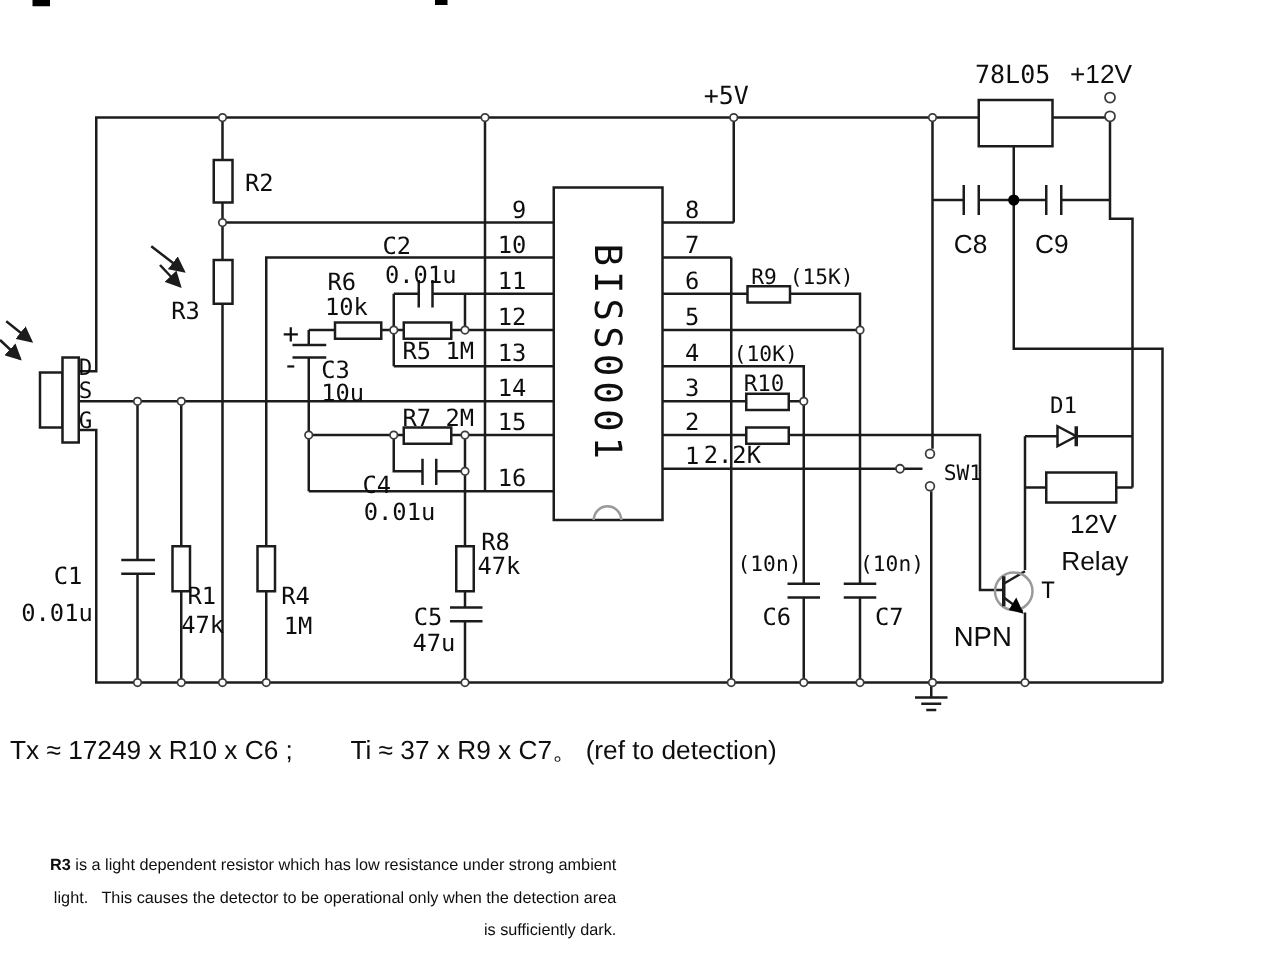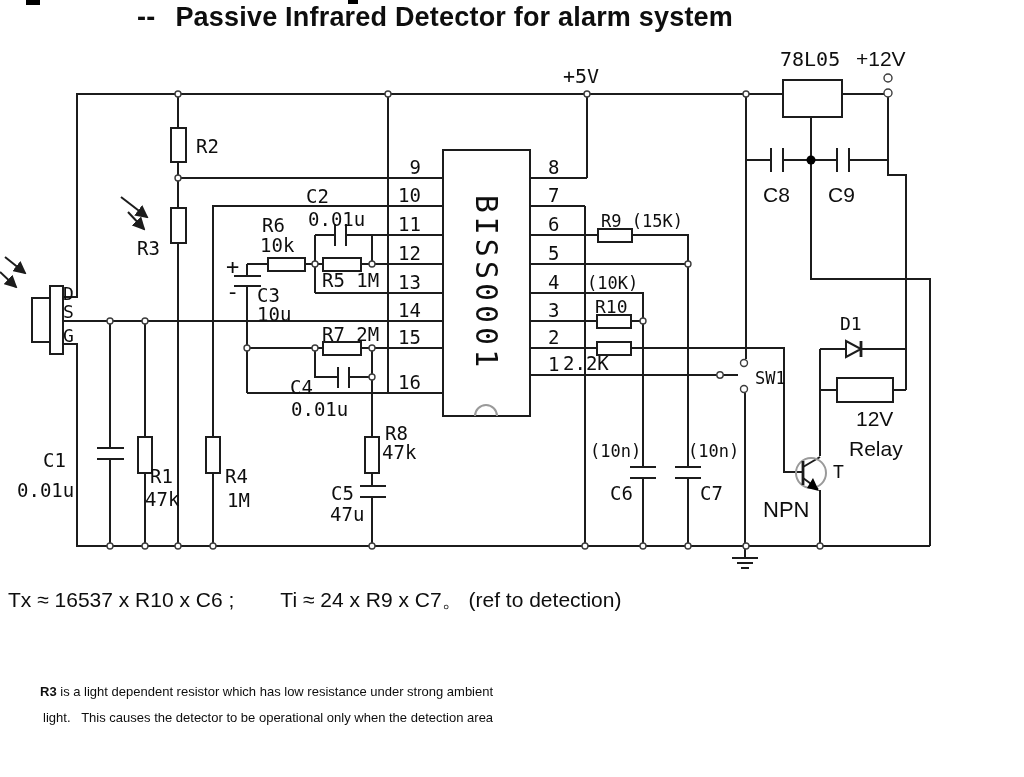--- a/index.html
+++ b/index.html
@@ -226,19 +226,18 @@
       <text class="m19" x="548" y="231">6</text>
       <text class="m19" x="548" y="260">5</text>
       <text class="m19" x="548" y="289">4</text>
       <text class="m19" x="548" y="317">3</text>
       <text class="m19" x="548" y="344">2</text>
       <text class="m19" x="548" y="371">1</text>
     </g>
   </g>
 </svg>
 
-<div class="title"><span>--</span><span class="tgap">Passive Infrared Detector for alarm system</span></div>
-
-<div class="formula"><b>Tx</b><span> ≈ 16537 x </span><b>R10</b><span> x </span><b>C6</b><span> ;</span><span class="gap"></span><b>Ti</b><span> ≈ 24 x </span><b>R9</b><span> x </span><b>C7</b><span>。 (ref to detection)</span></div>
-
-<div class="note"><b>R3</b><span> is a light dependent resistor which has low resistance under strong ambient</span><br><span>light.   This causes the detector to be operational only when the detection area</span><br></div>
+
+<div class="formula"><b>Tx</b><span> ≈ 17249 x </span><b>R10</b><span> x </span><b>C6</b><span> ;</span><span class="gap"></span><b>Ti</b><span> ≈ 37 x </span><b>R9</b><span> x </span><b>C7</b><span>。 (ref to detection)</span></div>
+
+<div class="note"><b>R3</b><span> is a light dependent resistor which has low resistance under strong ambient</span><br><span>light.   This causes the detector to be operational only when the detection area</span><br><span>is sufficiently dark.</span></div>
 
 </div>
 
 </body></html>

